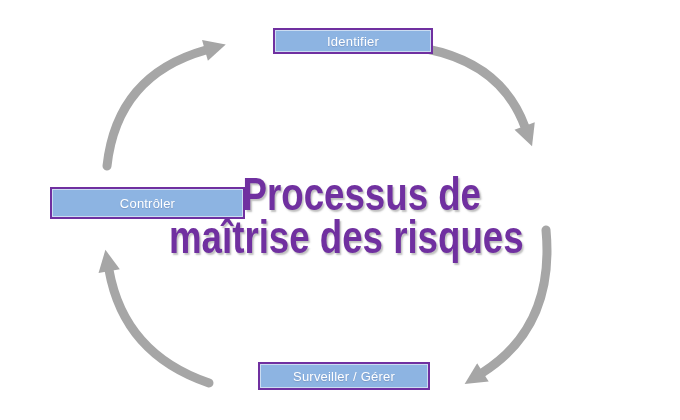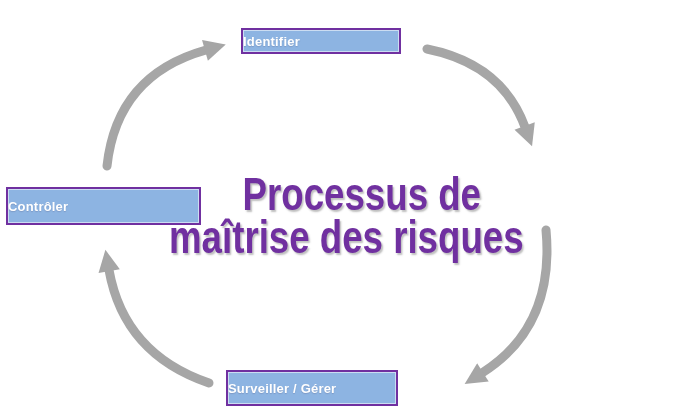--- a/index.html
+++ b/index.html
@@ -36,30 +36,32 @@
   }
   .ah-fill { fill: var(--arrow); }
   .node-box {
     position: absolute;
     box-sizing: border-box;
     background: var(--box-fill);
     border: 2px solid var(--box-border);
     box-shadow: inset 0 0 0 1px rgba(255,255,255,0.55);
     display: flex;
     align-items: center;
+    justify-content: center;
     color: var(--box-text);
     font-size: 13px;
-    font-weight: bold;
+    font-weight: normal;
     letter-spacing: 0.2px;
     text-shadow: 0 1px 1px rgba(80,80,120,0.25);
+    margin-left: 32px;
   }
   .node-identifier  { left: 241px; top: 28px;  width: 160px; height: 26px; }
   .node-mesurer     { left: 468px; top: 188px; width: 179px; height: 29px; }
-  .node-controler   { left: 6px;   top: 187px; width: 195px; height: 38px; }
-  .node-surveiller  { left: 226px; top: 370px; width: 172px; height: 36px; }
+  .node-controler   { left: 18px;   top: 187px; width: 195px; height: 32px; }
+  .node-surveiller  { left: 226px; top: 362px; width: 172px; height: 28px; }
   .diagram-title {
     position: absolute;
     left: 125px;
     top: 172px;
     width: 400px;
     text-align: right;
     color: var(--title-text);
     font-weight: bold;
     font-size: 47px;
     line-height: 43px;

